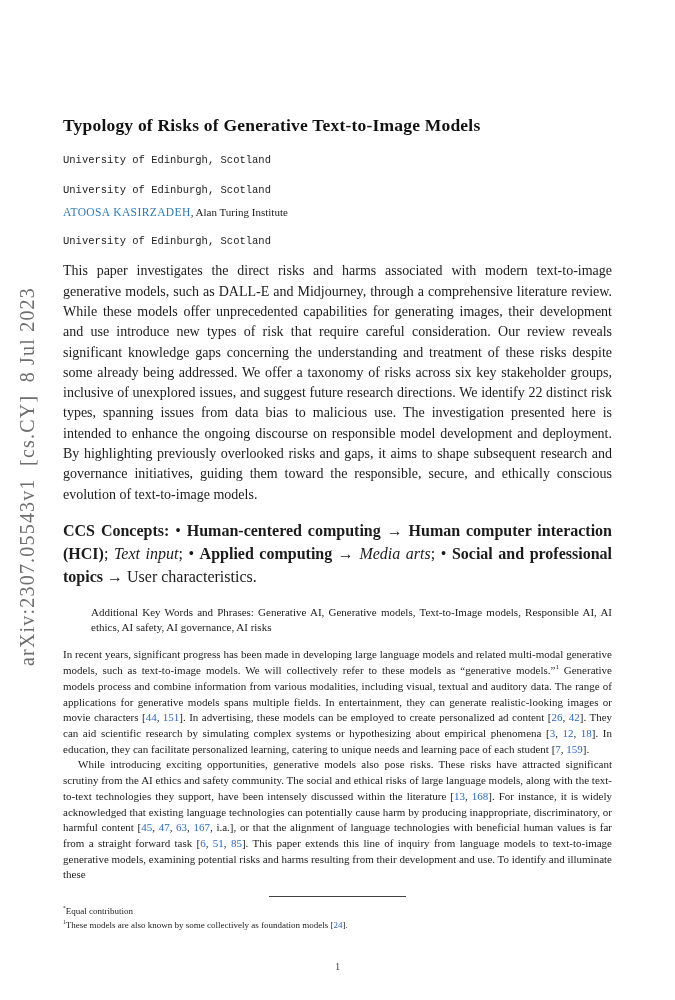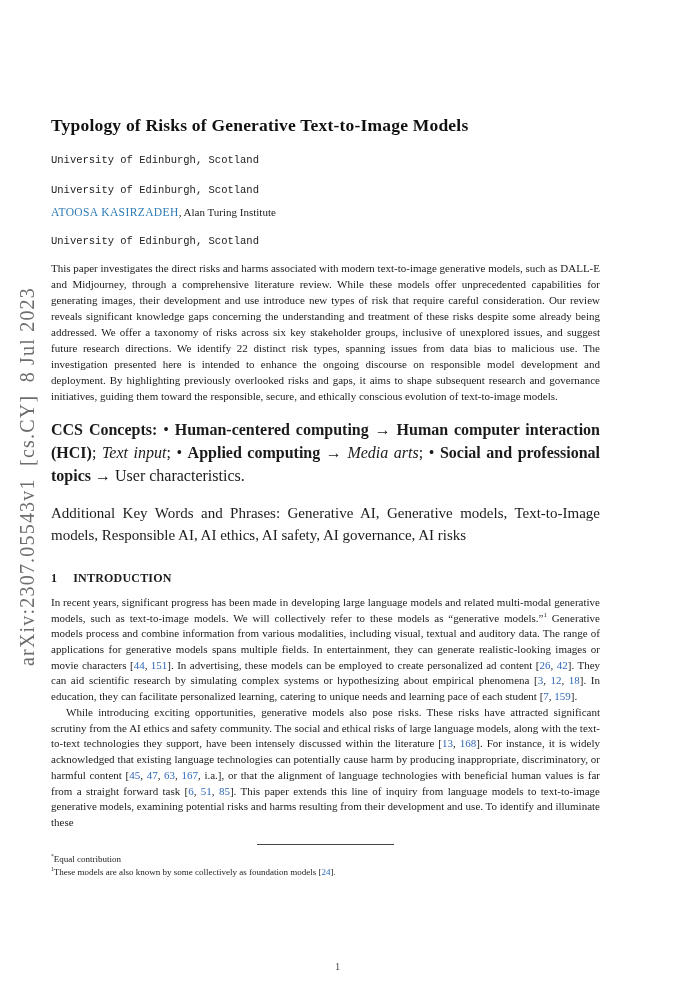--- a/index.html
+++ b/index.html
@@ -6,31 +6,31 @@
   body {
     width:675px; height:1000px; background:#ffffff; position:relative;
     font-family:"Liberation Serif", serif; color:#1b1b1b; overflow:hidden;
   }
   .arxiv-stamp {
     position:absolute; left:16px; top:666px;
     transform-origin:0 0; transform:rotate(-90deg);
     font-size:20px; letter-spacing:1.2px; white-space:pre;
     color:var(--stamp-gray,#6e6e6e);
   }
-  main { position:absolute; left:51px; top:103px; width:549px; }
+  main { position:absolute; left:63px; top:103px; width:549px; }
   .title { font-size:17.5px; font-weight:bold; letter-spacing:0.2px; color:#111; }
   .authors { margin-top:17px; }
   .author { margin-bottom:8px; }
   .author-line1 { font-size:11px; }
   .author-name { color:var(--author-blue,#2b7ab5); font-size:11.5px; letter-spacing:0.4px; }
   .author-note { color:var(--author-blue,#2b7ab5); vertical-align:super; font-size:7.5px; }
   .author-line2 { font-size:10.5px; margin-top:18px;font-family:Liberation Mono, monospace; }
-  .abstract { margin-top:14px; font-size:11px; line-height:1.45; text-align:justify; }
+  .abstract { margin-top:14px; font-size:14px; line-height:1.45; text-align:justify; }
   .ccs { margin-top:13px; font-size:16px; line-height:1.45; text-align:justify; }
-  .keywords { margin-top:13px; font-size:15px; line-height:1.45; text-align:justify; }
+  .keywords { margin-top:13px; font-size:11px; line-height:1.45; text-align:justify;margin-left:28px; }
   .forthcoming {
     margin-top:21px; font-size:12px; font-weight:bold; line-height:1.45;
     color:var(--forthcoming-blue,#3d3dcb);
   }
   .section-heading { margin-top:24px; font-size:12px; font-weight:bold; letter-spacing:0.2px; }
   .section-number { display:inline-block; margin-right:16px; }
   .body-para { font-size:11px; line-height:1.43; text-align:justify; }
   .body-para.first { margin-top:9px; }
   .body-para.indent { text-indent:15px; }
   .seg-cite { color:var(--cite-blue,#3068b8); }
@@ -62,23 +62,20 @@
     </div>
   </div>
 
   <p class="abstract">This paper investigates the direct risks and harms associated with modern text-to-image generative models, such as DALL-E and Midjourney, through a comprehensive literature review. While these models offer unprecedented capabilities for generating images, their development and use introduce new types of risk that require careful consideration. Our review reveals significant knowledge gaps concerning the understanding and treatment of these risks despite some already being addressed. We offer a taxonomy of risks across six key stakeholder groups, inclusive of unexplored issues, and suggest future research directions. We identify 22 distinct risk types, spanning issues from data bias to malicious use. The investigation presented here is intended to enhance the ongoing discourse on responsible model development and deployment. By highlighting previously overlooked risks and gaps, it aims to shape subsequent research and governance initiatives, guiding them toward the responsible, secure, and ethically conscious evolution of text-to-image models.</p>
 
   <p class="ccs"><span class="seg-bold">CCS Concepts: </span><span class="seg-text">• </span><span class="seg-bold">Human-centered computing</span><span class="seg-text"> → </span><span class="seg-bold">Human computer interaction (HCI)</span><span class="seg-text">; </span><span class="seg-italic">Text input</span><span class="seg-text">; • </span><span class="seg-bold">Applied computing</span><span class="seg-text"> → </span><span class="seg-italic">Media arts</span><span class="seg-text">; • </span><span class="seg-bold">Social and professional topics</span><span class="seg-text"> → User characteristics.</span></p>
 
   <p class="keywords">Additional Key Words and Phrases: Generative AI, Generative models, Text-to-Image models, Responsible AI, AI ethics, AI safety, AI governance, AI risks</p>
 
 
-  <h2 class="section-heading" style="margin:24px 0 0 0;">
-    <span class="section-number">1</span><span>INTRODUCTION</span>
-  </h2>
 
   <p class="body-para first" style="margin:9px 0 0 0;"><span class="seg-text">In recent years, significant progress has been made in developing large language models and related multi-modal generative models, such as text-to-image models. We will collectively refer to these models as “generative models.”</span><span class="seg-sup">1</span><span class="seg-text"> Generative models process and combine information from various modalities, including visual, textual and auditory data. The range of applications for generative models spans multiple fields. In entertainment, they can generate realistic-looking images or movie characters [</span><span class="seg-cite">44</span><span class="seg-text">, </span><span class="seg-cite">151</span><span class="seg-text">]. In advertising, these models can be employed to create personalized ad content [</span><span class="seg-cite">26</span><span class="seg-text">, </span><span class="seg-cite">42</span><span class="seg-text">]. They can aid scientific research by simulating complex systems or hypothesizing about empirical phenomena [</span><span class="seg-cite">3</span><span class="seg-text">, </span><span class="seg-cite">12</span><span class="seg-text">, </span><span class="seg-cite">18</span><span class="seg-text">]. In education, they can facilitate personalized learning, catering to unique needs and learning pace of each student [</span><span class="seg-cite">7</span><span class="seg-text">, </span><span class="seg-cite">159</span><span class="seg-text">].</span></p>
   <p class="body-para indent" style="margin:0;"><span class="seg-text">While introducing exciting opportunities, generative models also pose risks. These risks have attracted significant scrutiny from the AI ethics and safety community. The social and ethical risks of large language models, along with the text-to-text technologies they support, have been intensely discussed within the literature [</span><span class="seg-cite">13</span><span class="seg-text">, </span><span class="seg-cite">168</span><span class="seg-text">]. For instance, it is widely acknowledged that existing language technologies can potentially cause harm by producing inappropriate, discriminatory, or harmful content [</span><span class="seg-cite">45</span><span class="seg-text">, </span><span class="seg-cite">47</span><span class="seg-text">, </span><span class="seg-cite">63</span><span class="seg-text">, </span><span class="seg-cite">167</span><span class="seg-text">, i.a.], or that the alignment of language technologies with beneficial human values is far from a straight forward task [</span><span class="seg-cite">6</span><span class="seg-text">, </span><span class="seg-cite">51</span><span class="seg-text">, </span><span class="seg-cite">85</span><span class="seg-text">]. This paper extends this line of inquiry from language models to text-to-image generative models, examining potential risks and harms resulting from their development and use. To identify and illuminate these</span></p>
 
   <hr class="footnote-rule">
   <div class="footnotes">
     <div><span class="seg-sup">*</span><span class="seg-text">Equal contribution</span></div>
     <div><span class="seg-sup">1</span><span class="seg-text">These models are also known by some collectively as foundation models [</span><span class="seg-cite">24</span><span class="seg-text">].</span></div>
   </div>
 </main>

